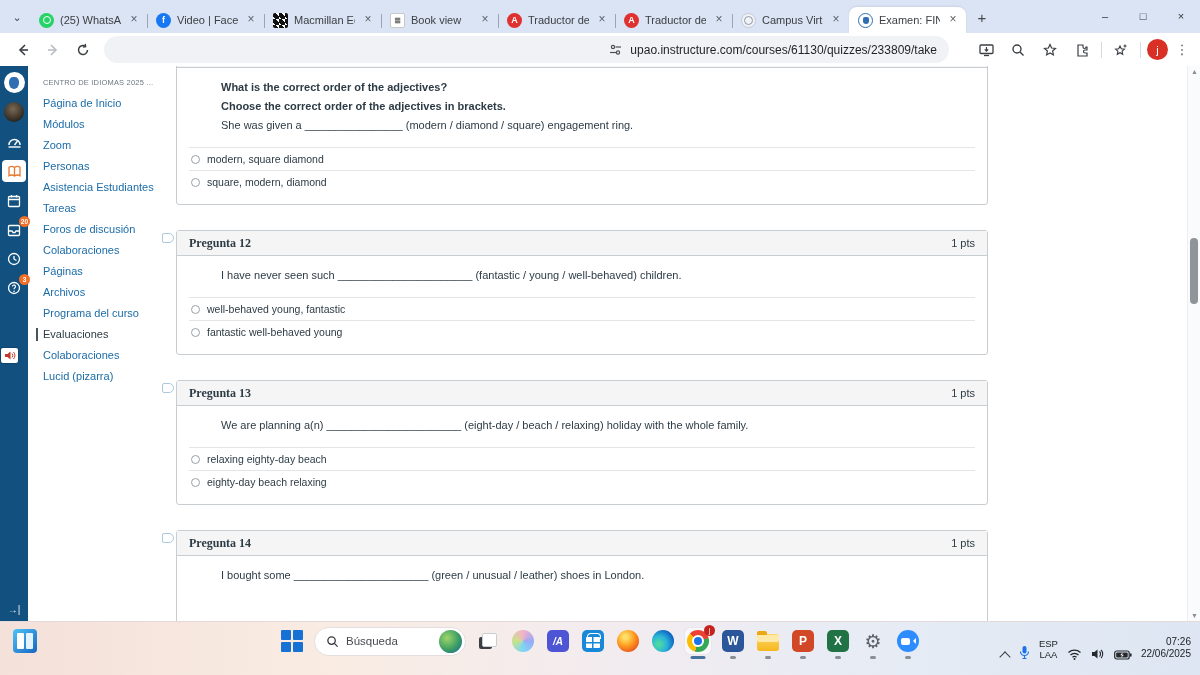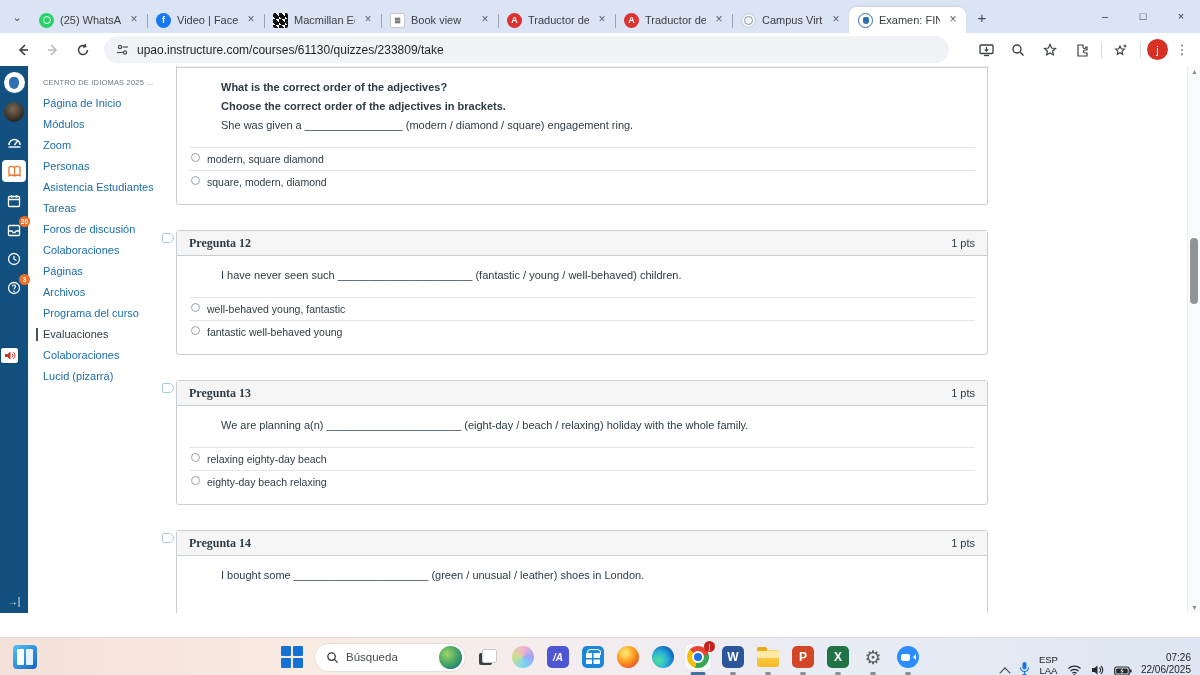--- a/index.html
+++ b/index.html
@@ -38,21 +38,21 @@
   .winctl { margin-left:auto; display:flex; align-items:center; height:33px; }
   .winctl span { width:38px; text-align:center; font-size:11px; color:#333; line-height:33px; }
   .ctl-max { font-size:10px; }
 
   
   .toolbar { height:33px; background:#fff; display:flex; align-items:center; padding:0 10px; gap:4px; flex:none; }
   .nav-ic { width:26px; height:26px; border-radius:50%; display:flex; align-items:center; justify-content:center; color:#4a4f55; }
   .nav-ic svg { display:block; }
   .nav-ic.disabled { color:#b9bdc2; }
   .urlbar { flex:1; max-width:845px; height:27px; background:#f0f2f5; border-radius:14px; display:flex; align-items:center;
-    gap:8px; padding:0 12px; margin:0 4px; }
+    gap:8px; padding:0 12px; margin:0 4px;justify-content:flex-end; }
   .url-text { font-size:12px; color:#1f2125; white-space:nowrap; overflow:hidden; }
   .tool-right { display:flex; align-items:center; gap:6px; margin-left:auto; }
   .vsep { width:1px; height:16px; background:#d5dae1; }
   .avatar-j { width:21px; height:21px; border-radius:50%; background:#d93025; color:#fff; font-size:11px;
     display:flex; align-items:center; justify-content:center; }
   .dots { font-size:13px; color:#4a4f55; letter-spacing:0; width:16px; text-align:center; }
 
   
   .app { flex:1; display:flex; position:relative; min-height:0; }
 
@@ -86,33 +86,33 @@
   .qheader { height:25px; background:#f5f5f5; border-bottom:1px solid #c7cdd1; display:flex; align-items:center;
     justify-content:space-between; padding:0 12px; }
   .qtitle { font-size:12px; font-weight:bold; color:#2d3b45;font-family:Liberation Serif, serif; }
   .qpts { font-size:11px; color:#2d3b45; }
   .qbody { padding:13px 12px 11px; }
   .qtext { font-size:11px; color:#2d3b45; margin-bottom:7px;margin-left:32px; }
   .qtext.bold { font-weight:bold; }
   .qprompt { margin-bottom:16px; }
   .qprompt.gap { margin-bottom:44px; }
   .opts { }
-  .opt { display:flex; align-items:flex-start; gap:7px; padding:5px 2px; border-top:1px solid #e2e6e9; }
+  .opt { display:flex; align-items:center; gap:7px; padding:5px 2px; border-top:1px solid #e2e6e9; }
   .radio { width:9px; height:9px; border:1px solid #98a2aa; border-radius:50%; flex:none; }
   .opt-label { font-size:10.5px; color:#2d3b45; }
 
   .scrollbar { position:absolute; right:0; top:0; bottom:0; width:13px; background:#fafbfc; border-left:1px solid #eceef0; }
   .sb-arrow { position:absolute; left:0; width:13px; text-align:center; font-size:7px; color:#8a8f94; }
   .sb-up { top:2px; } .sb-down { bottom:2px; }
   .sb-thumb { position:absolute; left:2px; top:172px; width:8px; height:66px; background:#8f9499; border-radius:5px; }
 
   
-  .taskbar { height:38px; flex:none; position:relative;
+  .taskbar { height:54px; flex:none; position:relative;
     background:linear-gradient(90deg,#f4e1d9 0%,#f9ece3 28%,#f3ecef 50%,#e7ecf5 72%,#dde6f2 100%);
-    border-top:1px solid #e3d9d8;margin-top:24px; }
+    border-top:1px solid #e3d9d8; }
   .tb-widgets { position:absolute; left:13px; top:7px; width:24px; height:24px; border-radius:4px;
     background:linear-gradient(135deg,#4fc3f7,#1565c0); display:flex; align-items:center; justify-content:center; gap:2px; padding:4px; }
   .tb-widgets i { background:#e3f2fd; border-radius:1px; flex:1; height:100%; display:block; }
   .tb-widgets i:first-child { background:#fff; }
   .tb-center { position:absolute; left:50%; top:0; height:38px; transform:translateX(-50%);
     display:flex; align-items:center; gap:9px; }
   .app-btn { width:26px; height:26px; position:relative; display:flex; align-items:center; justify-content:center; flex:none; }
   .app-btn.active { background:rgba(255,255,255,.6); border-radius:5px; box-shadow:0 0 1px rgba(0,0,0,.2); }
   .ind { position:absolute; bottom:-5px; left:50%; transform:translateX(-50%); width:6px; height:3px; border-radius:2px; background:#8a8f95; }
   .app-btn.active .ind { width:15px; background:#48729e; }

